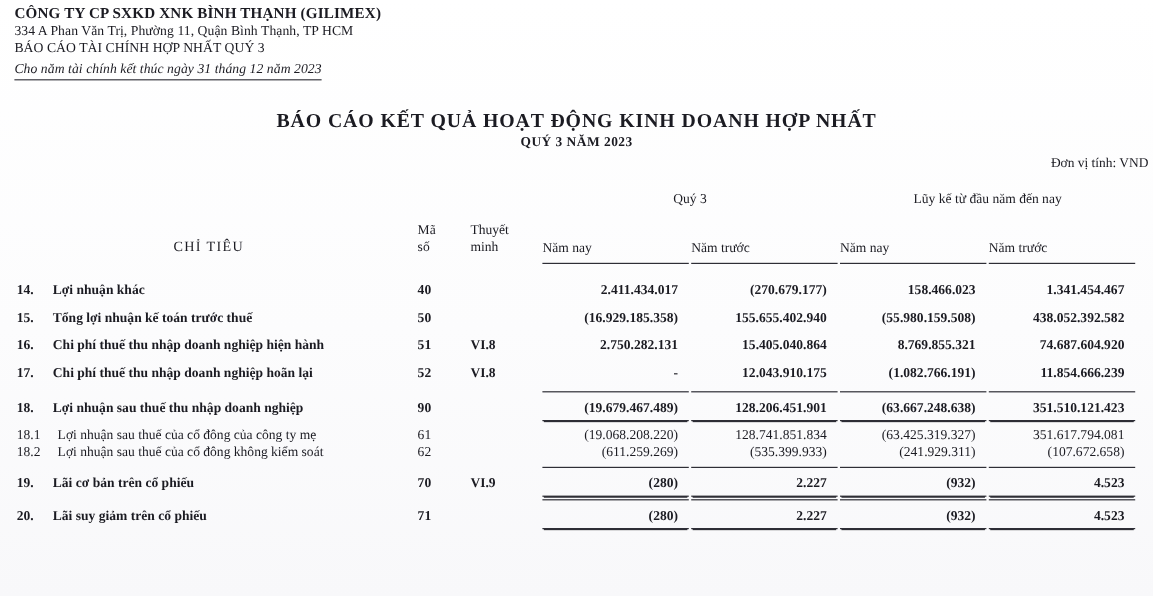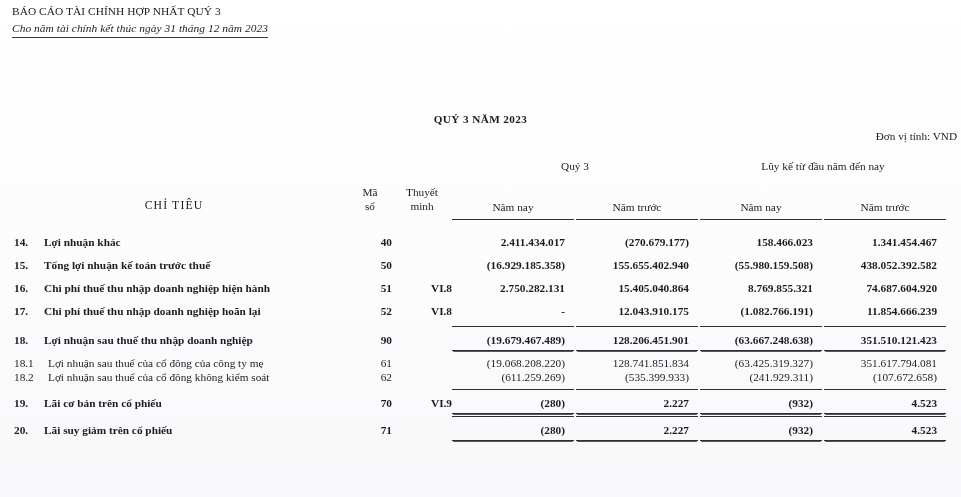--- a/index.html
+++ b/index.html
@@ -110,21 +110,21 @@
 
   
   .grp-head {
     text-align: center;
     font-size: 11.3px;
     font-weight: normal;
     padding-bottom: 14px;
     white-space: nowrap;
   }
   .col-head {
-    text-align: center;
+    text-align: left;
     font-weight: normal;
     font-size: 11.3px;
     padding-bottom: 4px;
     white-space: nowrap;
   }
   .col-head .two-line {
     display: block;
     line-height: 13.5px;
   }
   .chitieu {
@@ -156,21 +156,21 @@
     white-space: nowrap;
   }
   td.label .idx {
     display: inline-block;
     width: 30px;
   }
   td.label .idx.wide {
     width: 34px;
   }
   td.code, td.note {
-    text-align: right;
+    text-align: left;
     white-space: nowrap;
   }
   td.num {
     text-align: right;
     padding-right: 9px;
     white-space: nowrap;
     font-variant-numeric: tabular-nums;
   }
   .bold td { font-weight: bold; }
   .bold td.label, .bold td.code, .bold td.note { font-weight: bold; margin-left: 16px; }
@@ -186,24 +186,27 @@
   .spacer-row td { height: 9px; }
   .spacer-row.sm td { height: 5px; }
   .spacer-row.xs td { height: 2px; }
 </style>
 </head>
 <body>
 
 <div class="page">
 
   <div class="company-block">
+    <div class="company-name">CÔNG TY CP SXKD XNK BÌNH THẠNH (GILIMEX)</div>
+    <div class="company-line">334 A Phan Văn Trị, Phường 11, Quận Bình Thạnh, TP HCM</div>
     <div class="company-line">BÁO CÁO TÀI CHÍNH HỢP NHẤT QUÝ 3</div>
     <div><span class="company-line underlined">Cho năm tài chính kết thúc ngày 31 tháng 12 năm 2023</span></div>
   </div>
 
+  <div class="doc-title">BÁO CÁO KẾT QUẢ HOẠT ĐỘNG KINH DOANH HỢP NHẤT</div>
   <div class="doc-subtitle">QUÝ 3 NĂM 2023</div>
   <div class="unit-note">Đơn vị tính: VND</div>
 
   <div class="tbl">
     <table class="sheet">
       <colgroup>
         <col class="c-label">
           <col class="c-code">
           <col class="c-note">
         <col class="c-num">

